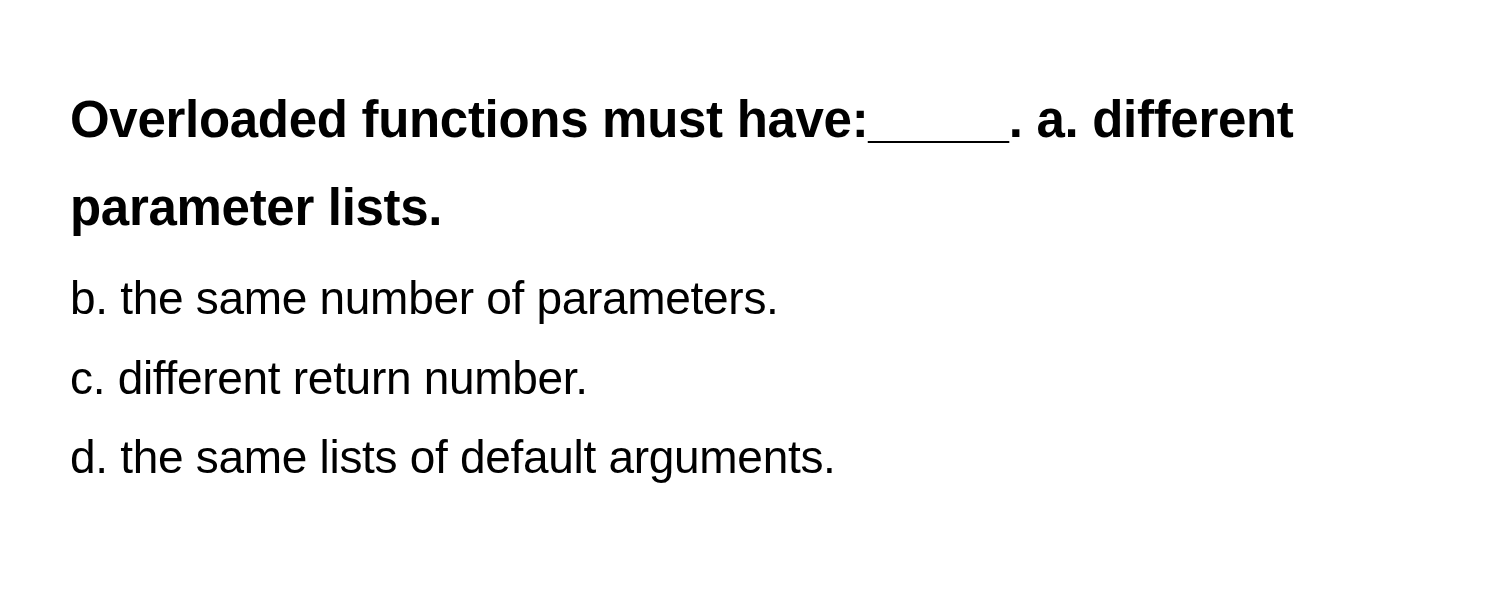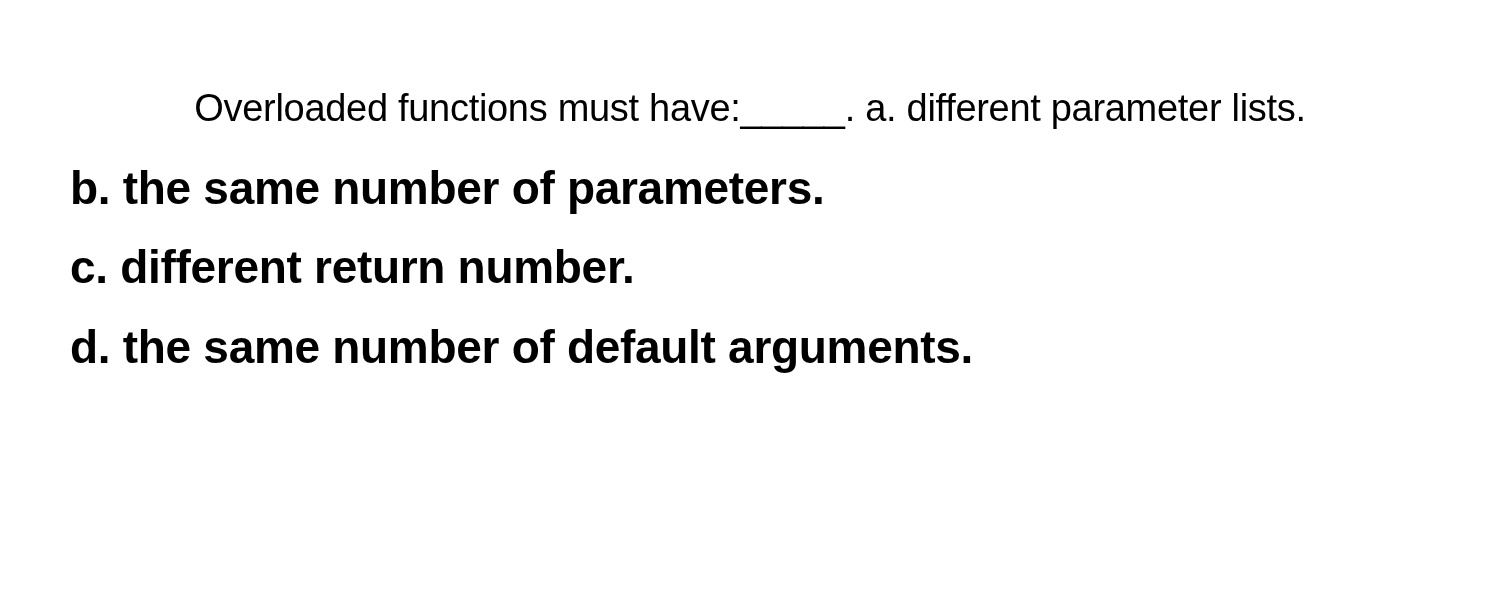--- a/index.html
+++ b/index.html
@@ -9,32 +9,31 @@
     }
     body {
       width: 1500px;
       height: 600px;
       background: #ffffff;
       font-family: -apple-system, BlinkMacSystemFont, "Segoe UI", Helvetica, Arial, sans-serif;
       padding: 76px 70px 40px 70px;
       color: #000000;
     }
     .question-stem {
-      font-size: 38px;
+      font-size: 51px;
       line-height: 1.72;
       letter-spacing: -0.3px;
-      font-weight: 400;
+      font-weight: 700;
       margin-bottom: 8px;
-      text-align: center;
     }
     .option {
       font-size: 46px;
       line-height: 1.72;
       letter-spacing: -0.3px;
-      font-weight: 700;
+      font-weight: 400;
     }
     .bind-inline {
       display: inline;
     }
   </style>
 </head>
 <body>
 
 <div class="question-stem">
   <span class="bind-inline">Overloaded functions must have:</span><span class="bind-inline">_____</span><span class="bind-inline">. </span><span class="bind-inline">a.</span>
@@ -46,14 +45,14 @@
   <span class="bind-inline">the same number of parameters.</span>
 </div>
 
 <div class="option">
   <span class="bind-inline">c.</span>
   <span class="bind-inline">different return number.</span>
 </div>
 
 <div class="option">
   <span class="bind-inline">d.</span>
-  <span class="bind-inline">the same number of default arguments.</span>
+  <span class="bind-inline">the same lists of default arguments.</span>
 </div>
 
 </body></html>

